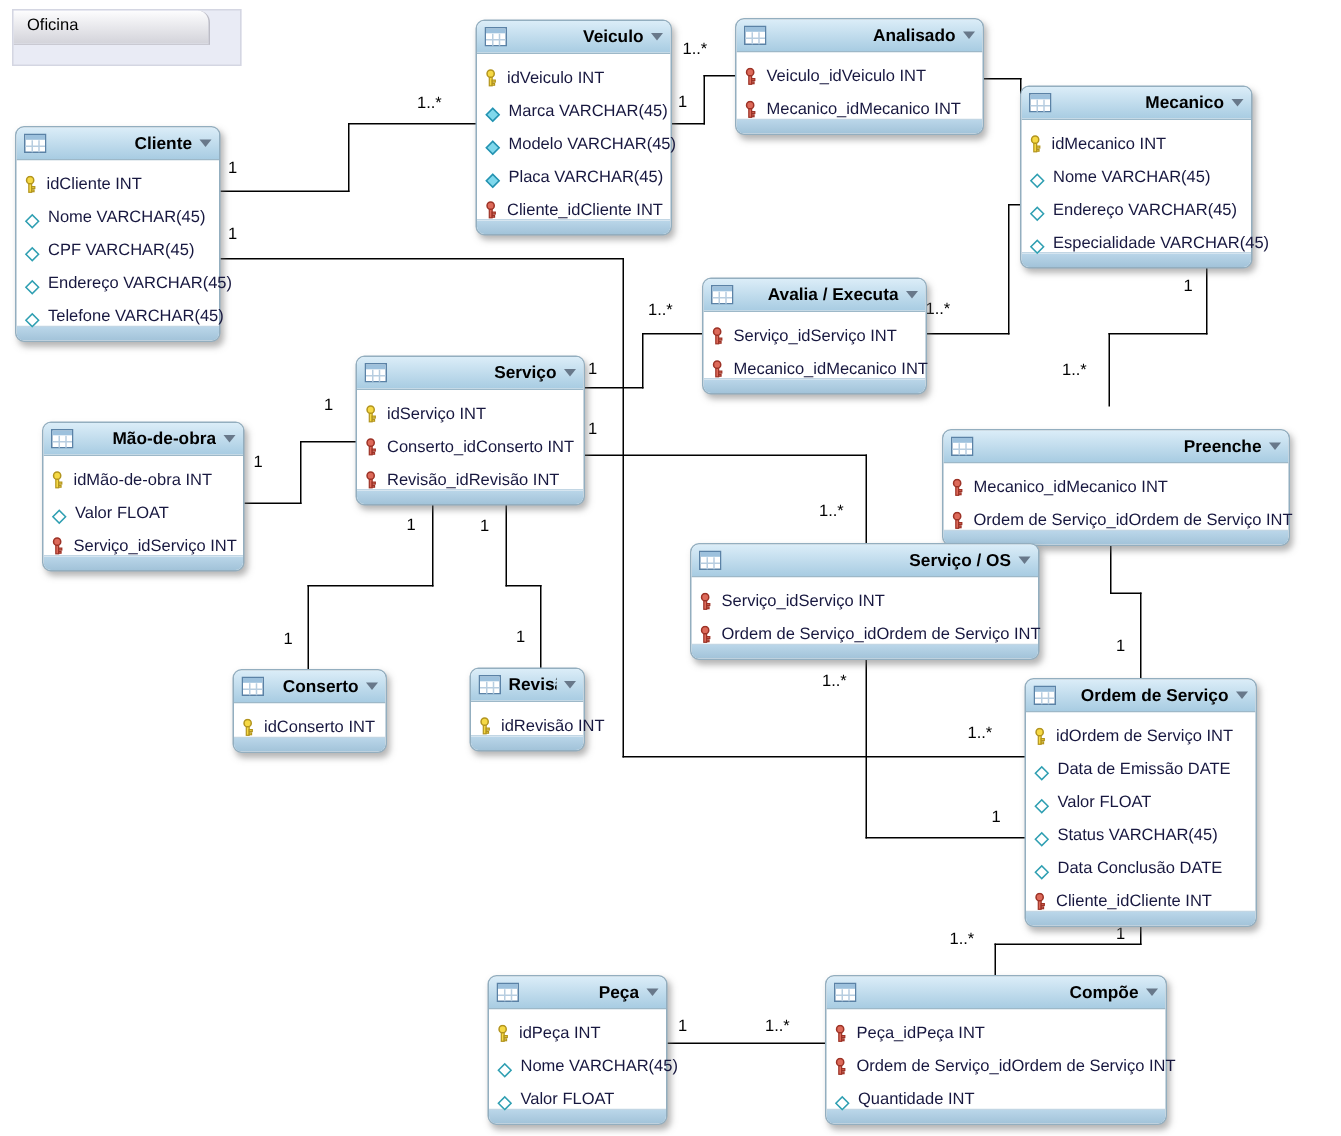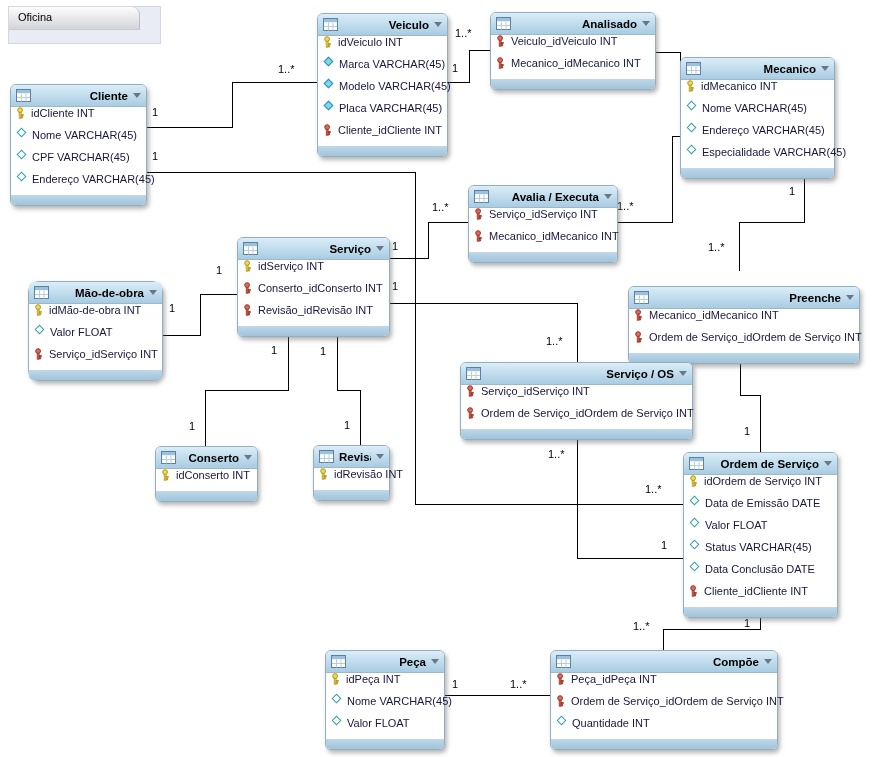--- a/index.html
+++ b/index.html
@@ -14,21 +14,21 @@
        padding:4px 0 0 9px;font-size:11px;color:#000;}
   
   .tbl{position:absolute;box-sizing:border-box;border:1px solid #93aebf;border-radius:6px;
        background:#fff;box-shadow:2px 3px 4px rgba(110,110,110,.5);font-size:11px;color:#17173f;z-index:5;}
   .tbl-header{height:22px;box-sizing:border-box;display:flex;align-items:center;gap:5px;
        padding:0 5px;background:linear-gradient(#dbedf8,#a8cce2);
        border-bottom:1px solid #9db8c8;border-radius:5px 5px 0 0;font-weight:bold;color:#000;}
   .tbl-title{flex:1;white-space:nowrap;font-size:11.5px;overflow:hidden;text-align:right;}
   .caret{width:0;height:0;border-left:4px solid transparent;border-right:4px solid transparent;
        border-top:5px solid #68788a;flex:0 0 auto;}
-  .tbl-row{height:22px;box-sizing:border-box;display:flex;align-items:flex-start;gap:4px;
+  .tbl-row{height:22px;box-sizing:border-box;display:flex;align-items:flex-end;gap:4px;
        padding:0 2px 0 4px;white-space:nowrap;}
   .tbl-footer{height:9px;background:linear-gradient(#bad6e9,#a2c3d9);
        border-top:1px solid #c2d6e4;border-radius:0 0 5px 5px;}
   .diamond{width:7px;height:7px;box-sizing:border-box;border:1px solid #2f9fb2;background:#fff;
        transform:rotate(45deg);margin:0 3px;flex:0 0 auto;}
   .diamond.filled{background:#7fd8ec;border-color:#2692b0;}
   .keyicon{flex:0 0 auto;}
   
   .seg{position:absolute;background:#000;z-index:1;}
   .cardlabel{position:absolute;font-size:11px;color:#000;z-index:2;white-space:nowrap;}
@@ -139,20 +139,24 @@
         <span>Nome VARCHAR(45)</span>
       </div>
       <div class="tbl-row">
         <span class="diamond"></span>
         <span>CPF VARCHAR(45)</span>
       </div>
       <div class="tbl-row">
         <span class="diamond"></span>
         <span>Endereço VARCHAR(45)</span>
       </div>
+      <div class="tbl-row">
+        <span class="diamond"></span>
+        <span>Telefone VARCHAR(45)</span>
+      </div>
       <div class="tbl-footer"></div>
     </div>
     <div class="tbl" style="left: 317px; top: 13px; width: 131px;">
       <div class="tbl-header">
         <svg class="keyicon" width="15" height="13" viewBox="0 0 15 13">
           <rect x="0.5" y="0.5" width="14" height="12" fill="#ffffff" stroke="#5b82a6"></rect>
           <rect x="1" y="1" width="13" height="3.2" fill="#9dc1dd"></rect>
           <line x1="5.5" y1="4.5" x2="5.5" y2="12.5" stroke="#b7cde0"></line>
           <line x1="10" y1="4.5" x2="10" y2="12.5" stroke="#b7cde0"></line>
           <line x1="1" y1="8.5" x2="14" y2="8.5" stroke="#b7cde0"></line>
@@ -325,21 +329,21 @@
         <svg class="keyicon" width="12" height="12" viewBox="0 0 12 12">
           <rect x="4.2" y="4.6" width="1.9" height="6.6" fill="#dd6a5a" stroke="#9c3226" stroke-width="0.8"></rect>
           <rect x="6.1" y="7.4" width="2.1" height="1.3" fill="#dd6a5a" stroke="#9c3226" stroke-width="0.8"></rect>
           <rect x="6.1" y="9.6" width="1.6" height="1.2" fill="#dd6a5a" stroke="#9c3226" stroke-width="0.8"></rect>
           <circle cx="5.1" cy="3.1" r="2.4" fill="#dd6a5a" stroke="#9c3226" stroke-width="1"></circle>
         </svg>
         <span>Revisão_idRevisão INT</span>
       </div>
       <div class="tbl-footer"></div>
     </div>
-    <div class="tbl" style="left: 28px; top: 281px; width: 135px; border-radius: 11px;">
+    <div class="tbl" style="left: 28px; top: 281px; width: 135px;">
       <div class="tbl-header">
         <svg class="keyicon" width="15" height="13" viewBox="0 0 15 13">
           <rect x="0.5" y="0.5" width="14" height="12" fill="#ffffff" stroke="#5b82a6"></rect>
           <rect x="1" y="1" width="13" height="3.2" fill="#9dc1dd"></rect>
           <line x1="5.5" y1="4.5" x2="5.5" y2="12.5" stroke="#b7cde0"></line>
           <line x1="10" y1="4.5" x2="10" y2="12.5" stroke="#b7cde0"></line>
           <line x1="1" y1="8.5" x2="14" y2="8.5" stroke="#b7cde0"></line>
         </svg>
         <span class="tbl-title">Mão-de-obra</span>
         <span class="caret"></span>

